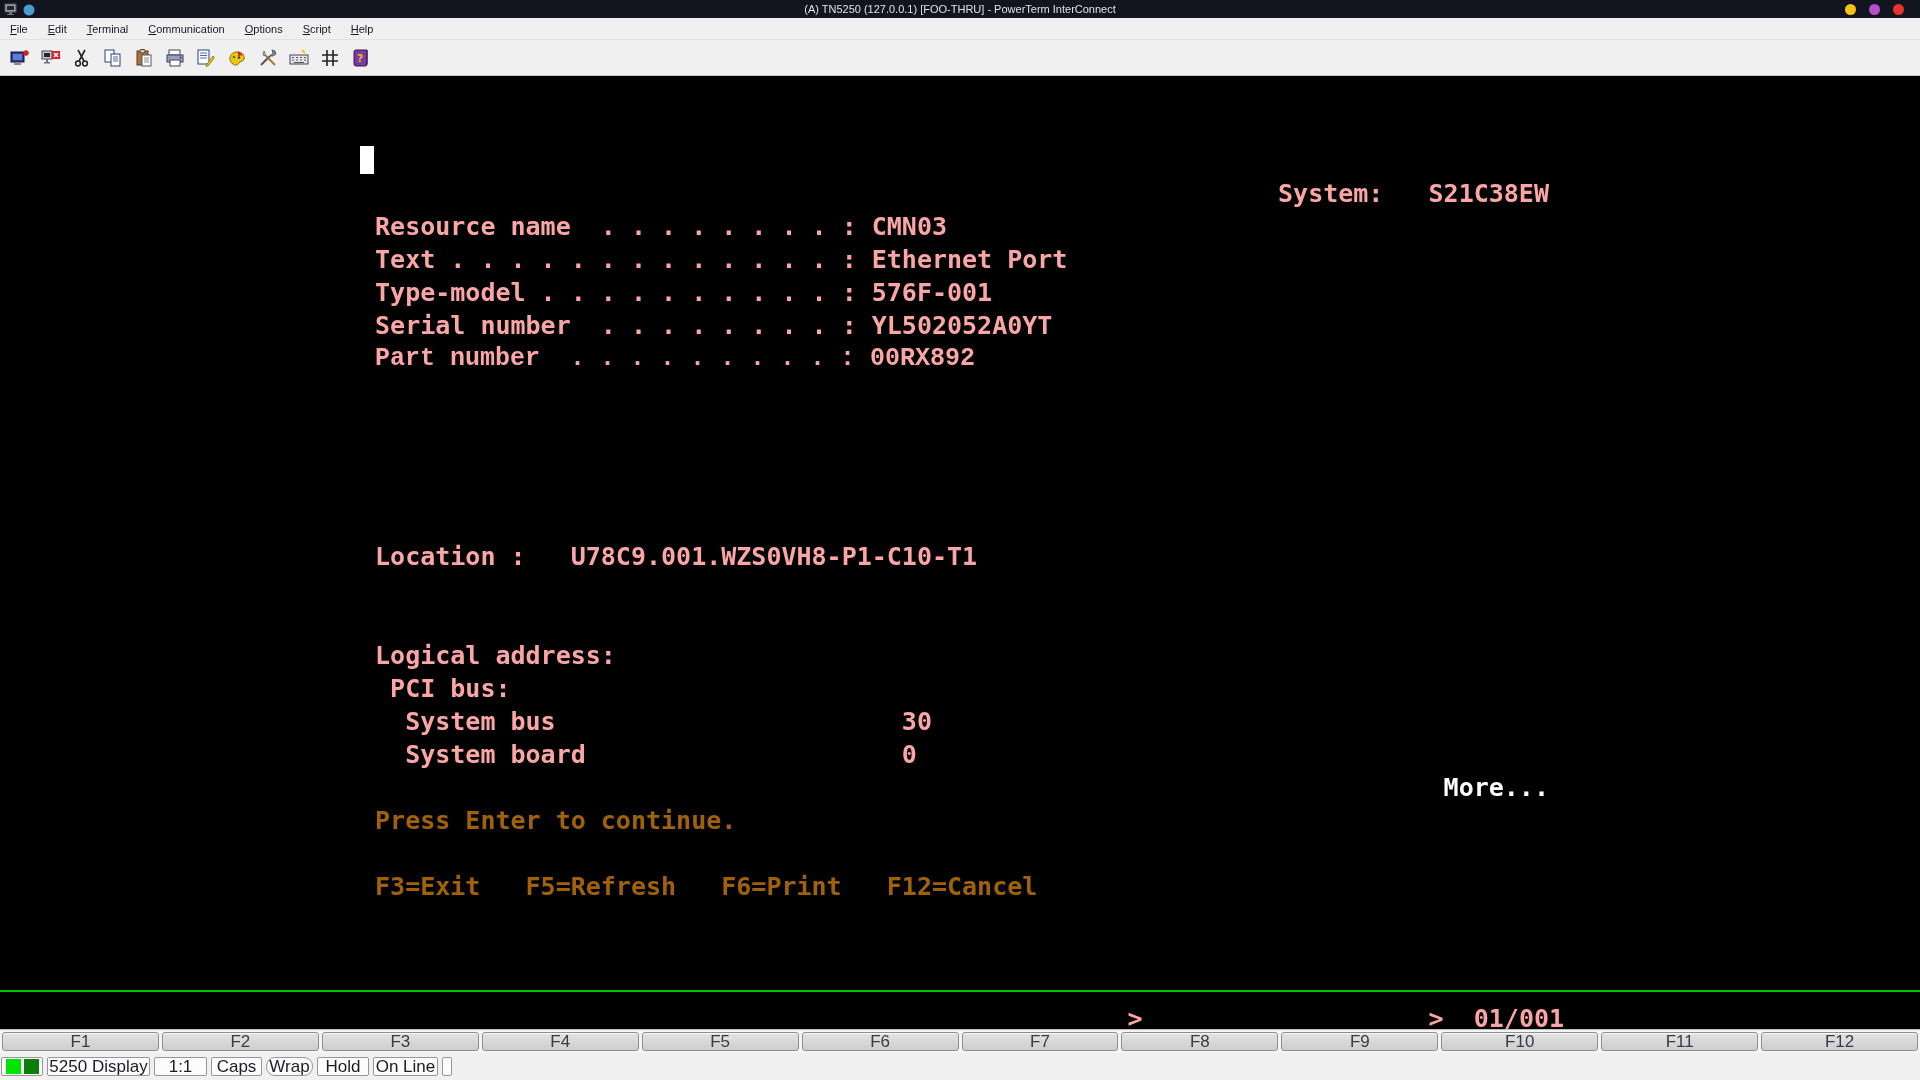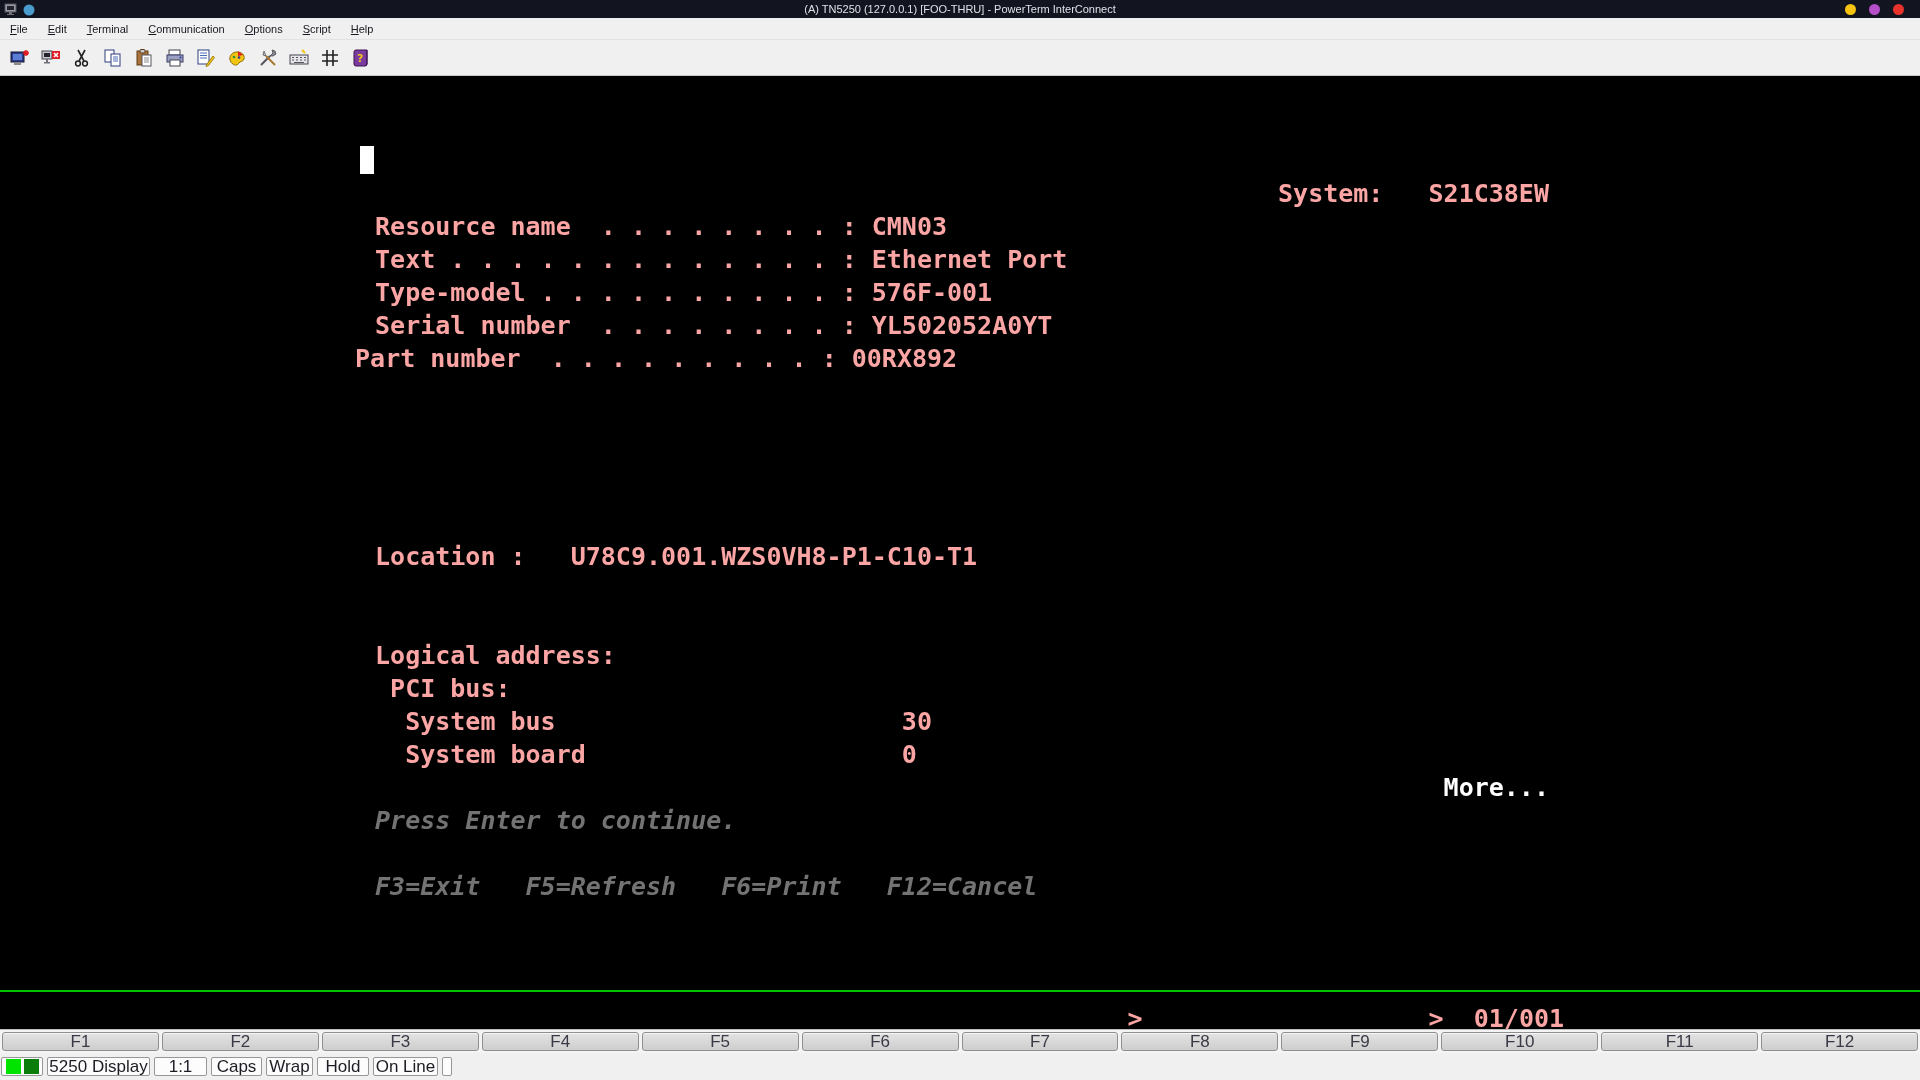--- a/index.html
+++ b/index.html
@@ -29,21 +29,21 @@
   .tool-icon { width:20px; height:20px; margin-right:11px; display:inline-flex;
                align-items:center; justify-content:center; }
   .tool-icon svg { width:20px; height:20px; }
 
   
   #terminal { position:absolute; left:0; top:76px; width:1920px; height:953px; background:#000; }
   .seg { position:absolute; font-family:"DejaVu Sans Mono", monospace; font-size:25px;
          font-weight:bold; line-height:33px; height:33px; white-space:pre; }
   .seg.green { color:#fca5a5; }
   .seg.white { color:#ffffff; }
-  .seg.teal  { color:#737373;font-style:italic; }
+  .seg.teal  { color:#a16207; }
   #cursor-block { position:absolute; background:#ffffff; width:14px; height:28px; }
   #separator-line { position:absolute; left:0; top:914px; width:1920px; height:2px; background:#00c400; }
 
   
   #fkeybar { position:absolute; left:0; top:1029px; width:1920px; height:24px;
              background:#f4f4f4; border-top:1px solid #bdbdbd;
              display:flex; gap:3px; padding:2px 2px 0 2px; }
   .fkey { flex:1; height:19px; background:linear-gradient(#e3e3e3,#cecece);
           border:1px solid #8f8f8f; border-radius:3px; text-align:center;
           font-size:17px; line-height:17px; color:#3a3a46;
@@ -191,21 +191,21 @@
   </div>
 
   <div id="terminal">
     <div id="cursor-block" style="left: 360px; top: 70px;"></div>
     <div id="separator-line"></div>
       <div class="seg green" style="left: 1278.05px; top: 101px;">System:   S21C38EW</div>
       <div class="seg green" style="left: 360px; top: 134px;"> Resource name  . . . . . . . . : CMN03</div>
       <div class="seg green" style="left: 360px; top: 167px;"> Text . . . . . . . . . . . . . : Ethernet Port</div>
       <div class="seg green" style="left: 360px; top: 200px;"> Type-model . . . . . . . . . . : 576F-001</div>
       <div class="seg green" style="left: 360px; top: 233px;"> Serial number  . . . . . . . . : YL502052A0YT</div>
-      <div class="seg green" style="left: 340px; top: 266px;"> Part number  . . . . . . . . . : 00RX892</div>
+      <div class="seg green" style="left: 360px; top: 266px; font-family: Liberation Mono, monospace;"> Part number  . . . . . . . . . : 00RX892</div>
       <div class="seg green" style="left: 360px; top: 464px;"> Location :   U78C9.001.WZS0VH8-P1-C10-T1</div>
       <div class="seg green" style="left: 360px; top: 563px;"> Logical address:</div>
       <div class="seg green" style="left: 360px; top: 596px;">  PCI bus:</div>
       <div class="seg green" style="left: 360px; top: 629px;">   System bus                       30</div>
       <div class="seg green" style="left: 360px; top: 662px;">   System board                     0</div>
       <div class="seg white" style="left: 1443.6px; top: 695px;">More...</div>
       <div class="seg teal" style="left: 360px; top: 728px;"> Press Enter to continue.</div>
       <div class="seg teal" style="left: 360px; top: 794px;"> F3=Exit   F5=Refresh   F6=Print   F12=Cancel</div>
       <div class="seg green" style="left: 1127.55px; top: 926px;">&gt;                   &gt;  01/001</div>
     </div>
@@ -226,19 +226,19 @@
     </div>
 
   <div id="statusbar">
     <div class="status-box" id="led-box">
         <div class="led" style="background: rgb(0, 228, 0);"></div>
         <div class="led" style="background: rgb(11, 125, 11);"></div>
       </div>
   <div class="status-box" style="width: 103px;">5250 Display</div>
       <div class="status-box" style="width: 53px;">1:1</div>
       <div class="status-box" style="width: 51px;">Caps</div>
-      <div class="status-box" style="width: 47px;">Wrap</div>
+      <div class="status-box" style="width: 47px; border-radius: 9px;">Wrap</div>
       <div class="status-box" style="width: 52px;">Hold</div>
       <div class="status-box" style="width: 65px;">On Line</div>
       <div class="status-box" style="width: 10px;"></div>
     </div>
 
 </div>
 
 </body></html>

